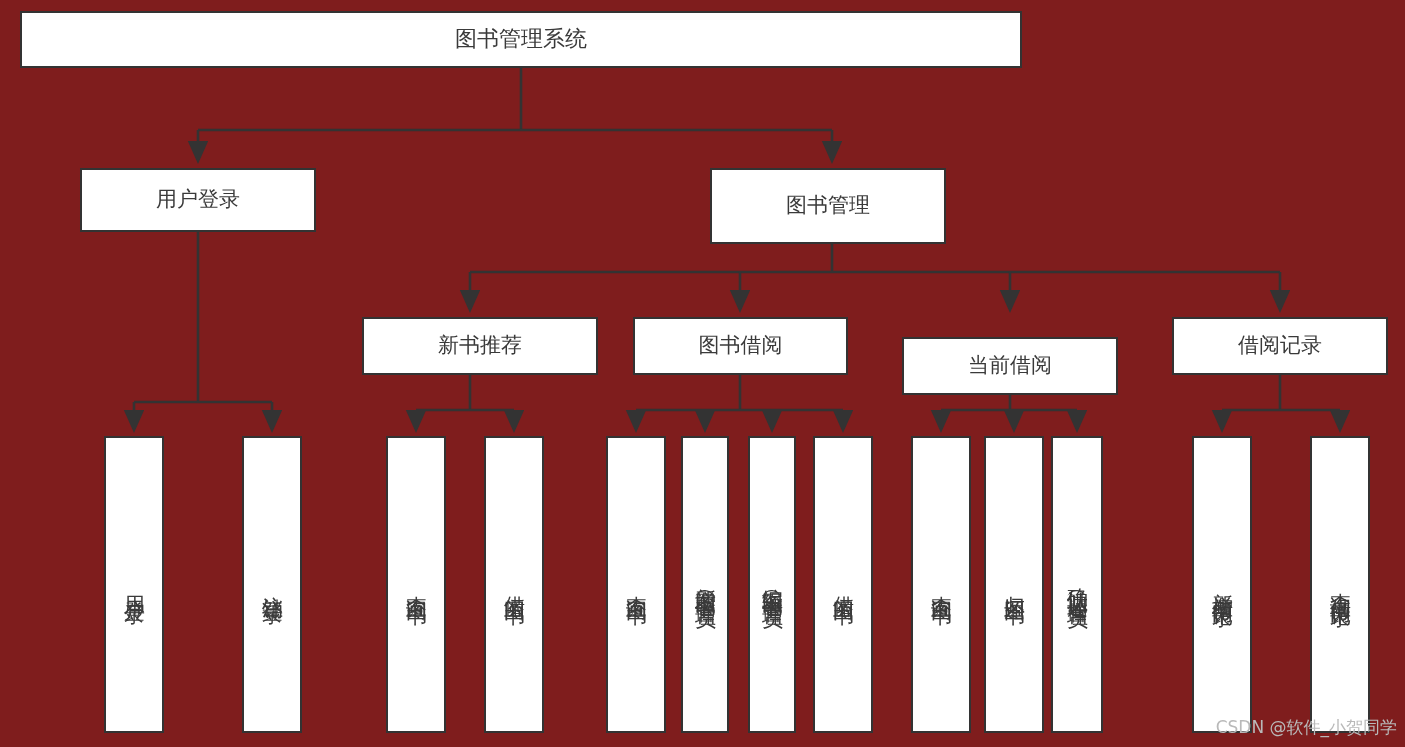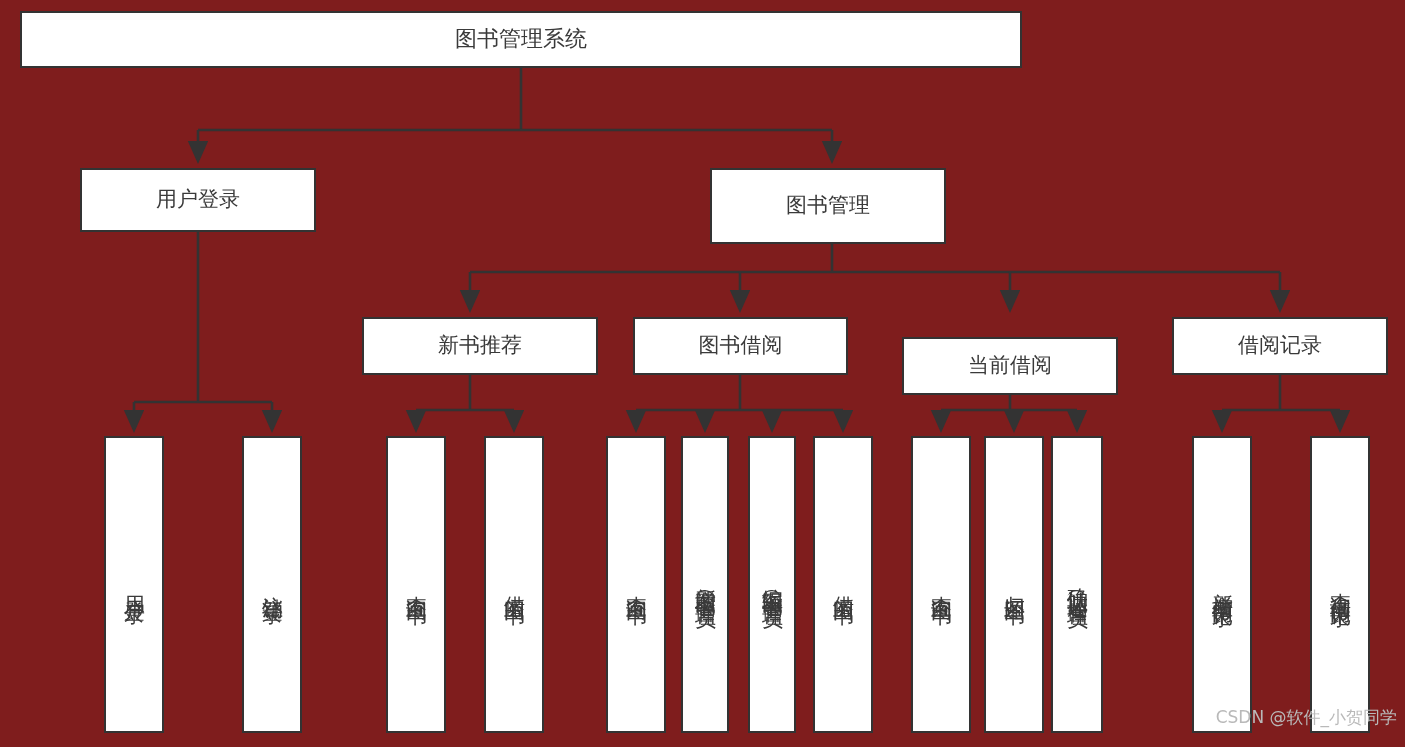--- a/index.html
+++ b/index.html
@@ -61,21 +61,21 @@
     text-orientation: upright;
     font-size: 21px;
     letter-spacing: 3px;
     line-height: 1;
     white-space: normal;
     max-height: 100%;
   }
   #watermark {
     position: absolute;
     right: 8px;
-    bottom: 18px;
+    bottom: 8px;
     font-size: 17px;
     color: #b9b9b9;
     z-index: 3;
     white-space: nowrap;
     pointer-events: none;
   }
 </style>
 </head>
 <body>
 

